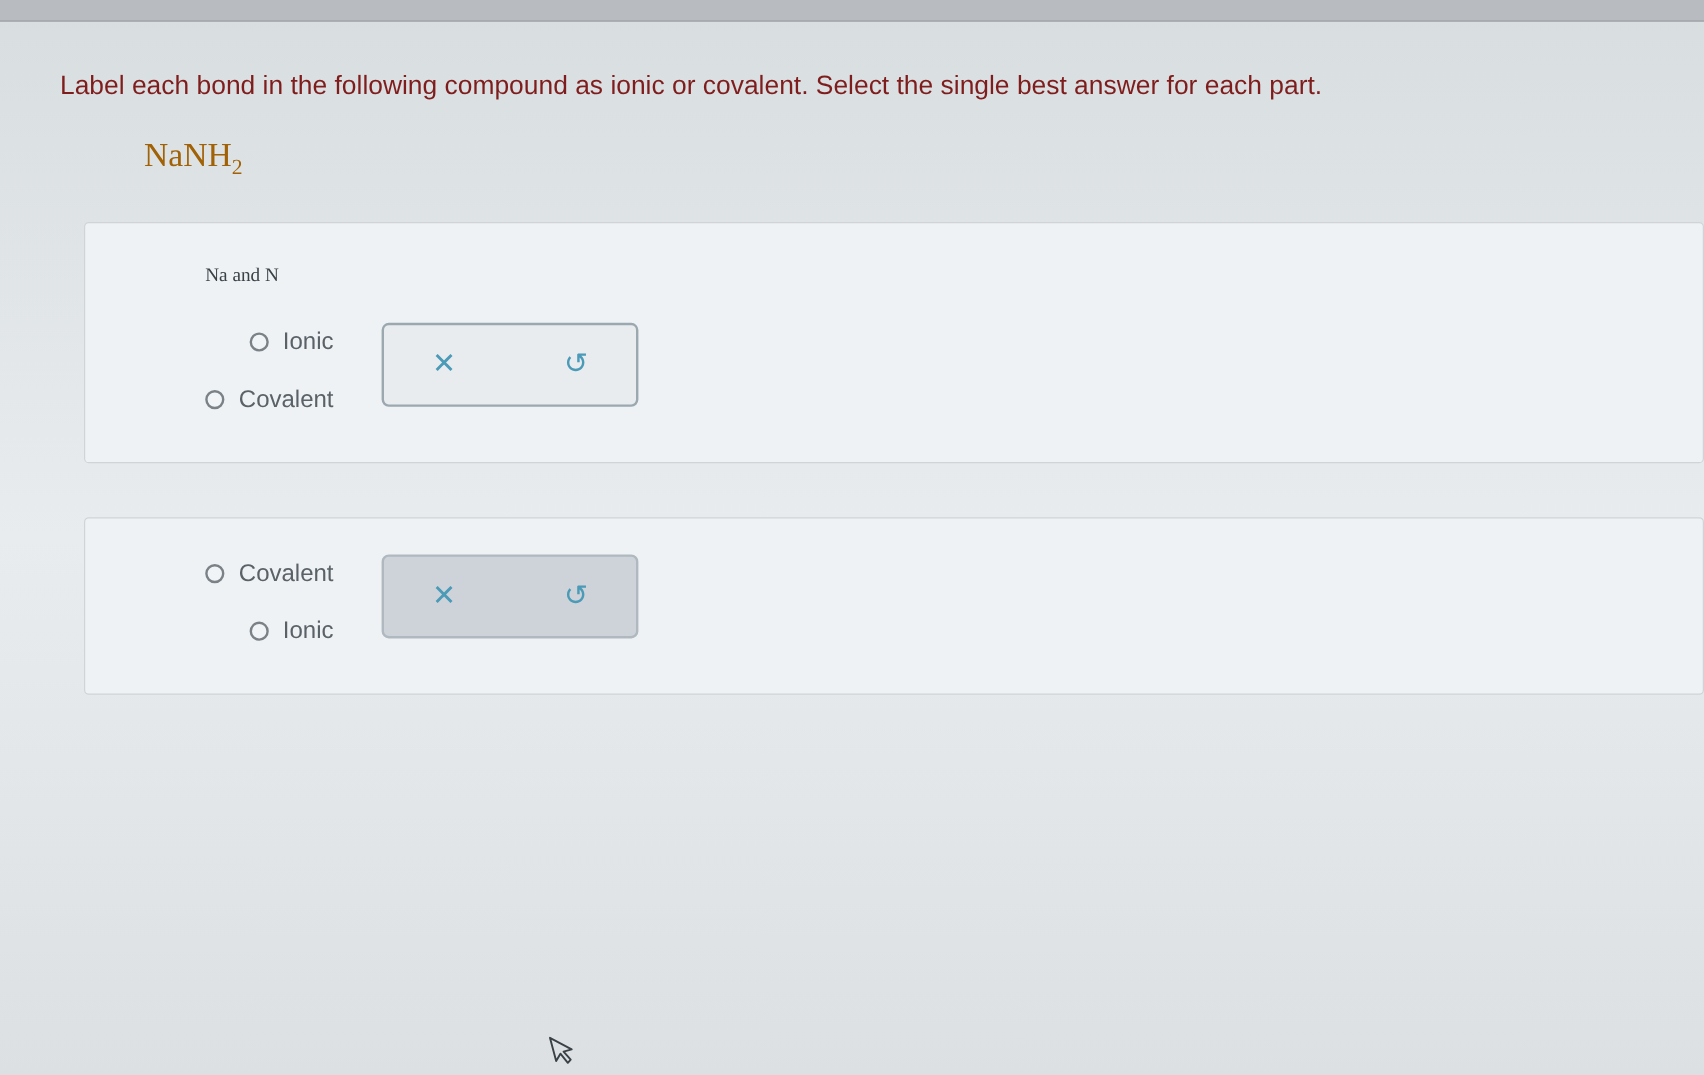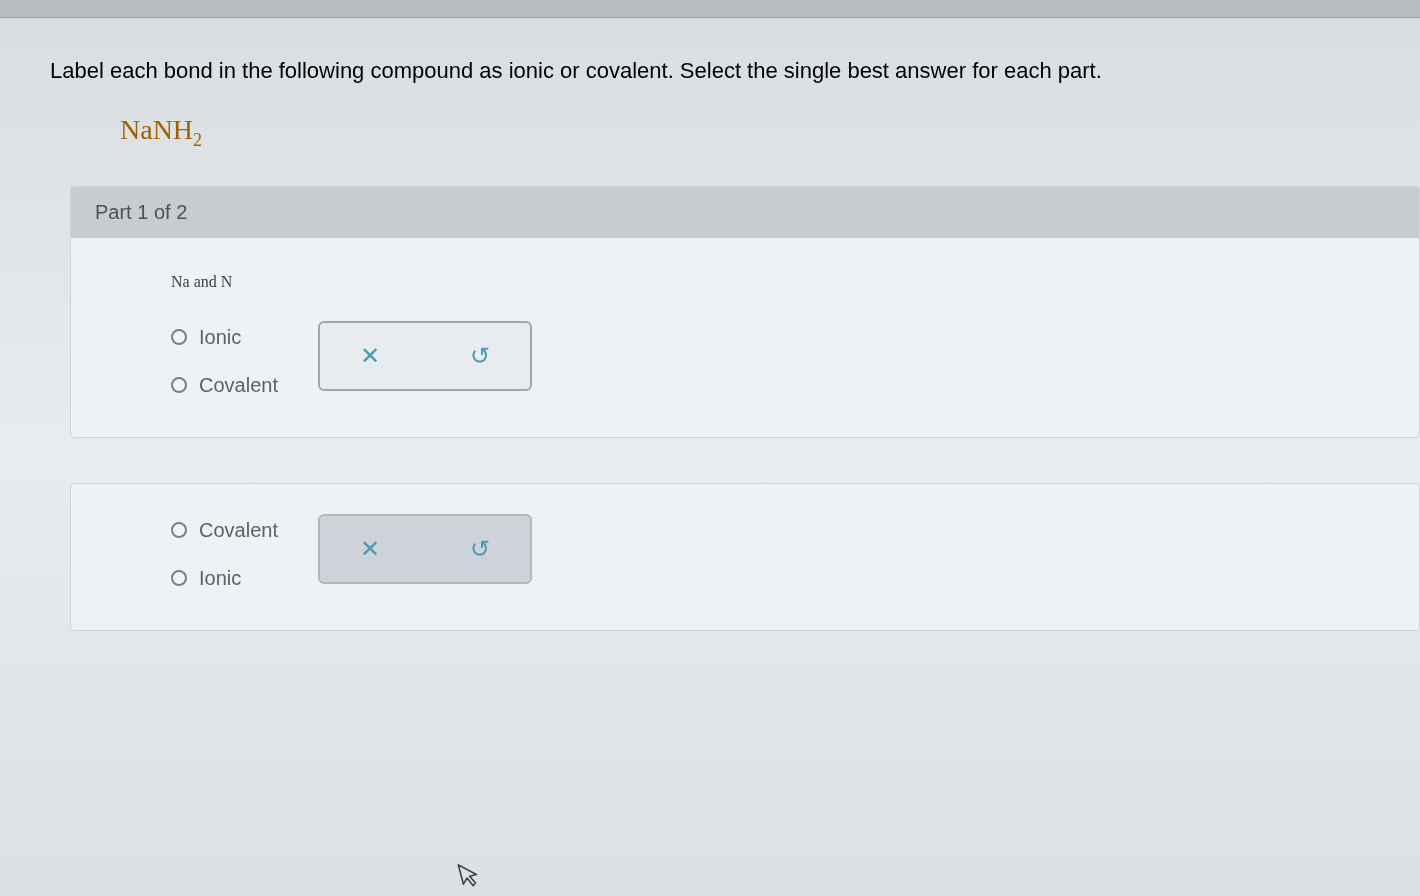--- a/index.html
+++ b/index.html
@@ -18,21 +18,21 @@
     .top-bar {
       height: 18px;
       background: #b8bcc0;
       width: 100%;
       border-bottom: 1px solid #9ca0a4;
     }
     .content-wrapper {
       padding: 40px 0 0 50px;
     }
     .question-text {
-      color: #000000;
+      color: #7f1d1d;
       font-size: 22px;
       font-weight: 400;
       margin-bottom: 30px;
     }
     .formula {
       font-family: 'Times New Roman', serif;
       font-size: 28px;
       color: #a16207;
       margin-left: 70px;
       margin-bottom: 35px;
@@ -69,20 +69,21 @@
     }
     .options-row {
       display: flex;
       align-items: flex-start;
       gap: 40px;
     }
     .radio-options {
       display: flex;
       flex-direction: column;
       gap: 25px;
+      align-items: flex-end;
     }
     .radio-item {
       display: flex;
       align-items: center;
       gap: 12px;
       cursor: pointer;
     }
     .radio-circle {
       width: 16px;
       height: 16px;
@@ -136,21 +137,20 @@
 
 <div class="content-wrapper">
 
   <div class="question-text">Label each bond in the following compound as ionic or covalent. Select the single best answer for each part.</div>
 
   <div class="formula">
     <span>NaNH</span><sub>2</sub>
   </div>
 
   <div class="part-container">
-    <div class="part-header">Part 1 of 2</div>
     <div class="part-body">
       <div class="bond-label">Na and N</div>
       <div class="options-row">
         <div class="radio-options">
           <div class="radio-item">
             <div class="radio-circle"></div>
             <span class="radio-label">Ionic</span>
           </div>
           <div class="radio-item">
             <div class="radio-circle"></div>

